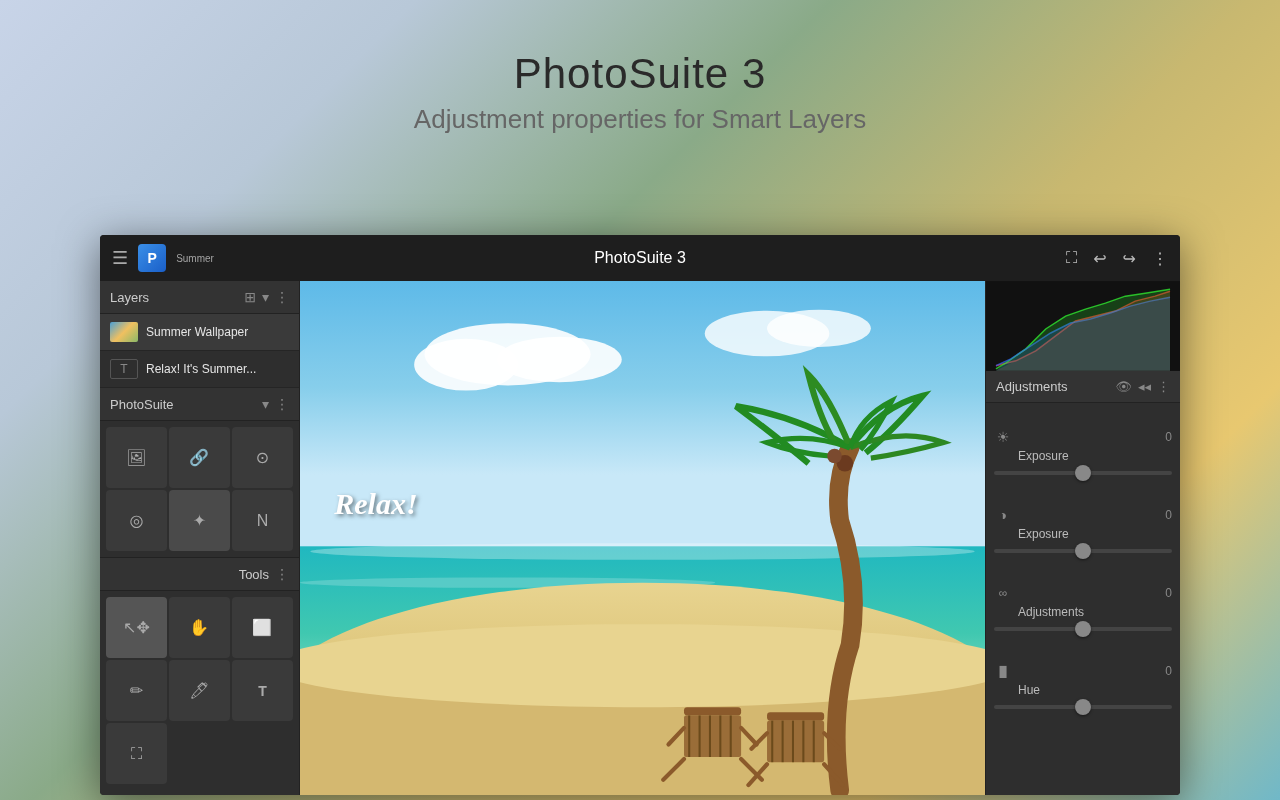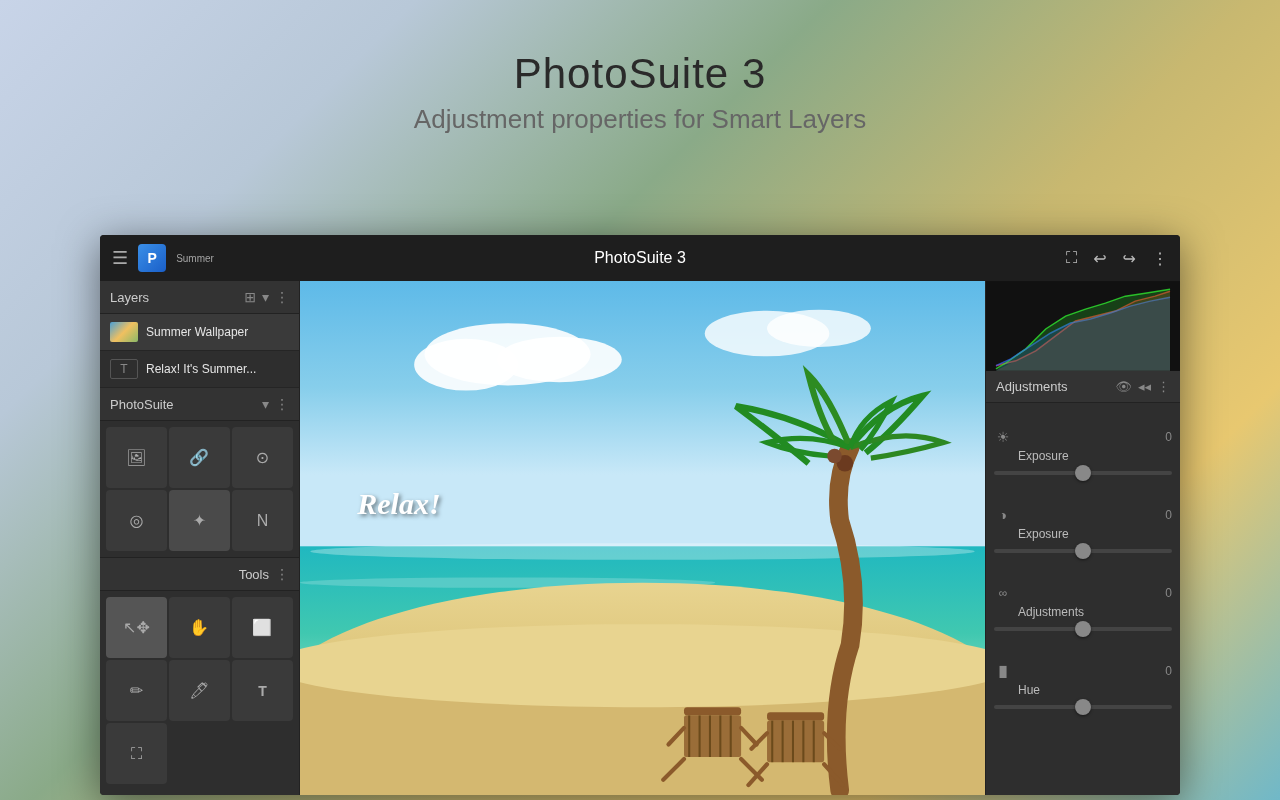--- a/index.html
+++ b/index.html
@@ -245,21 +245,20 @@
       top: 0; left: 0;
     }
 
     .canvas-text-overlay {
       position: absolute;
       top: 40%;
       left: 5%;
       color: white;
       font-family: 'Georgia', serif;
       text-shadow: 2px 2px 4px rgba(0,0,0,0.5);
-      margin-left: 23px;
     }
     .canvas-text-line1 {
       font-size: 30px;
       font-style: italic;
       font-weight: bold;
     }
     .canvas-text-line2 {
       font-size: 24px;
       font-style: italic;
       font-weight: bold;

